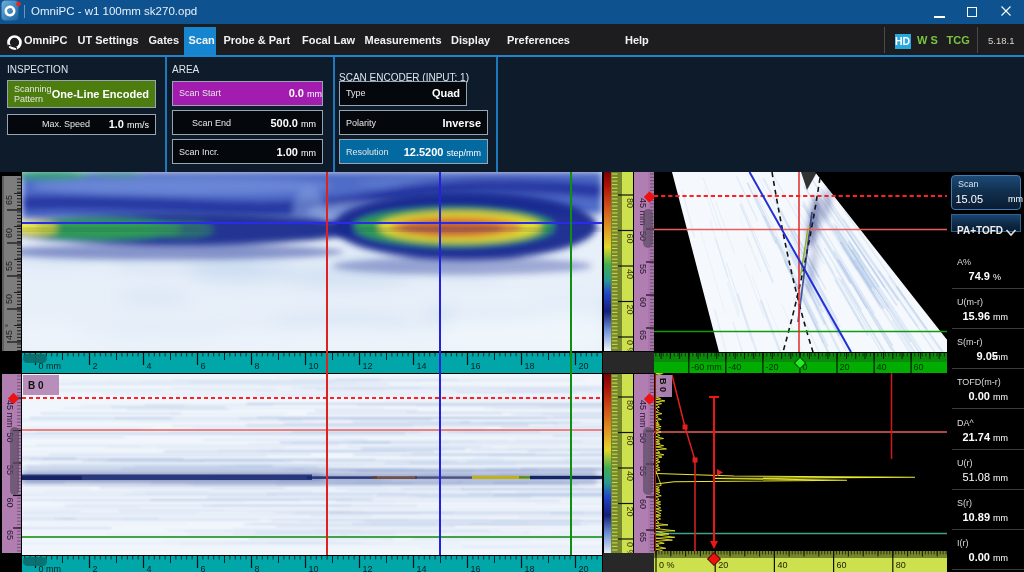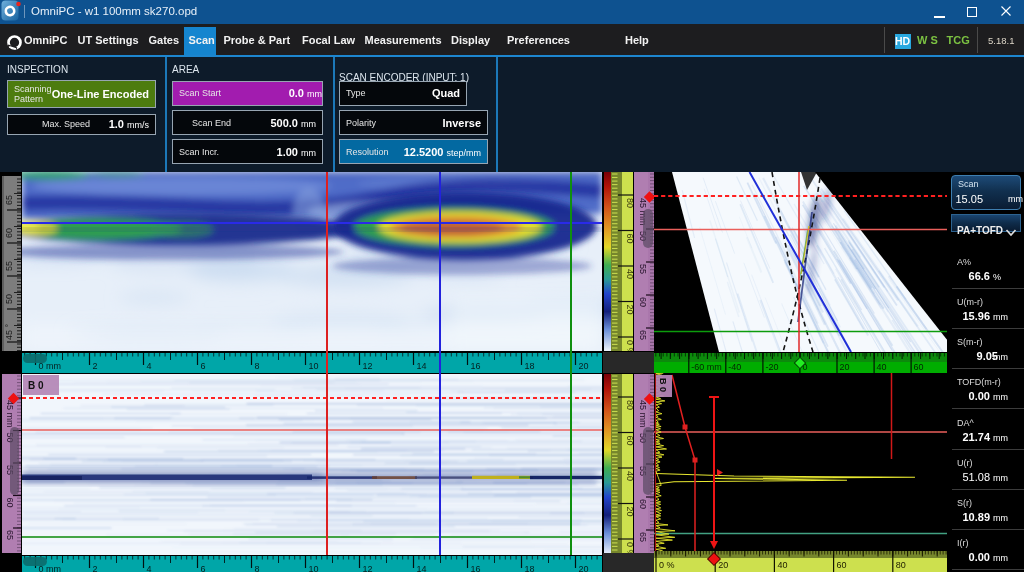--- a/index.html
+++ b/index.html
@@ -1686,21 +1686,21 @@
 <div style="position:absolute;left:0px;bottom:4px;width:31px;text-align:right;font-size:11px;font-weight:normal;color:#fff;">15.05</div>
         <div style="position:absolute;left:56px;bottom:5px;font-size:9px;color:#fff;">mm</div>
       </div>
       <div style="position:absolute;left:4px;top:42px;width:70px;height:18px;border:1px solid #2d6390;border-radius:0;background:linear-gradient(180deg,#1a4570 0%,#0f2c4a 50%,#091b31 100%);box-sizing:border-box;">
 <div style="position:absolute;left:5px;top:10px;font-size:10px;font-weight:bold;color:#eee;">PA+TOFD</div>
 <svg style="position:absolute;right:3px;top:13px" width="12" height="9" viewBox="0 0 12 9">
           <path d="M1.5,2 L6,7 L10.5,2" fill="none" stroke="#ddd" stroke-width="1.7"></path>
         </svg>
       </div>
       <div style="position:absolute;left:10px;top:85px;font-size:9px;color:#dcdcdc;">A%</div>
-      <div style="position:absolute;left:0px;top:98px;width:43px;text-align:right;font-size:11px;font-weight:bold;color:#fff;">66.6</div>
+      <div style="position:absolute;left:0px;top:98px;width:43px;text-align:right;font-size:11px;font-weight:bold;color:#fff;">74.9</div>
       <div style="position:absolute;left:46px;top:100px;font-size:9px;color:#fff;">%</div>
       <div style="position:absolute;left:5px;top:116px;width:72px;height:1px;background:#3c3c3c;"></div>
       <div style="position:absolute;left:10px;top:125px;font-size:9px;color:#dcdcdc;">U(m-r)</div>
       <div style="position:absolute;left:0px;top:138px;width:43px;text-align:right;font-size:11px;font-weight:bold;color:#fff;">15.96</div>
       <div style="position:absolute;left:46px;top:140px;font-size:9px;color:#fff;">mm</div>
       <div style="position:absolute;left:5px;top:156px;width:72px;height:1px;background:#3c3c3c;"></div>
       <div style="position:absolute;left:10px;top:165px;font-size:9px;color:#dcdcdc;">S(m-r)</div>
       <div style="position:absolute;left:0px;top:178px;width:43px;text-align:right;font-size:11px;font-weight:bold;color:#fff;margin-left:8px;">9.05</div>
       <div style="position:absolute;left:46px;top:180px;font-size:9px;color:#fff;">mm</div>
       <div style="position:absolute;left:5px;top:196px;width:72px;height:1px;background:#3c3c3c;"></div>

